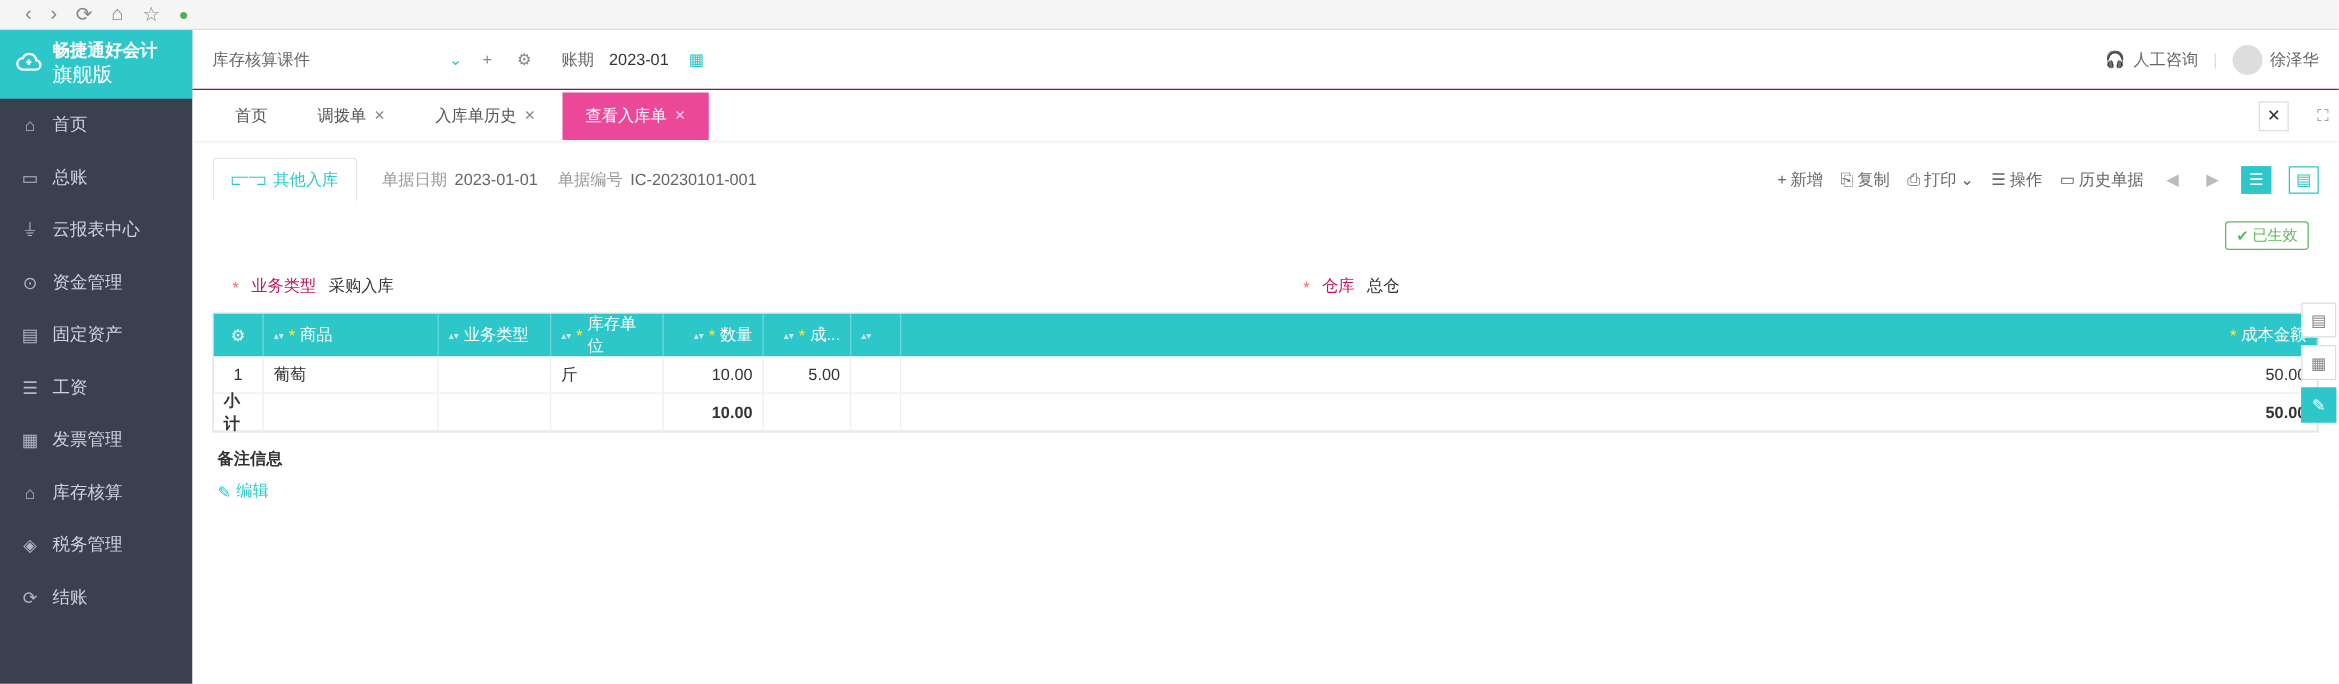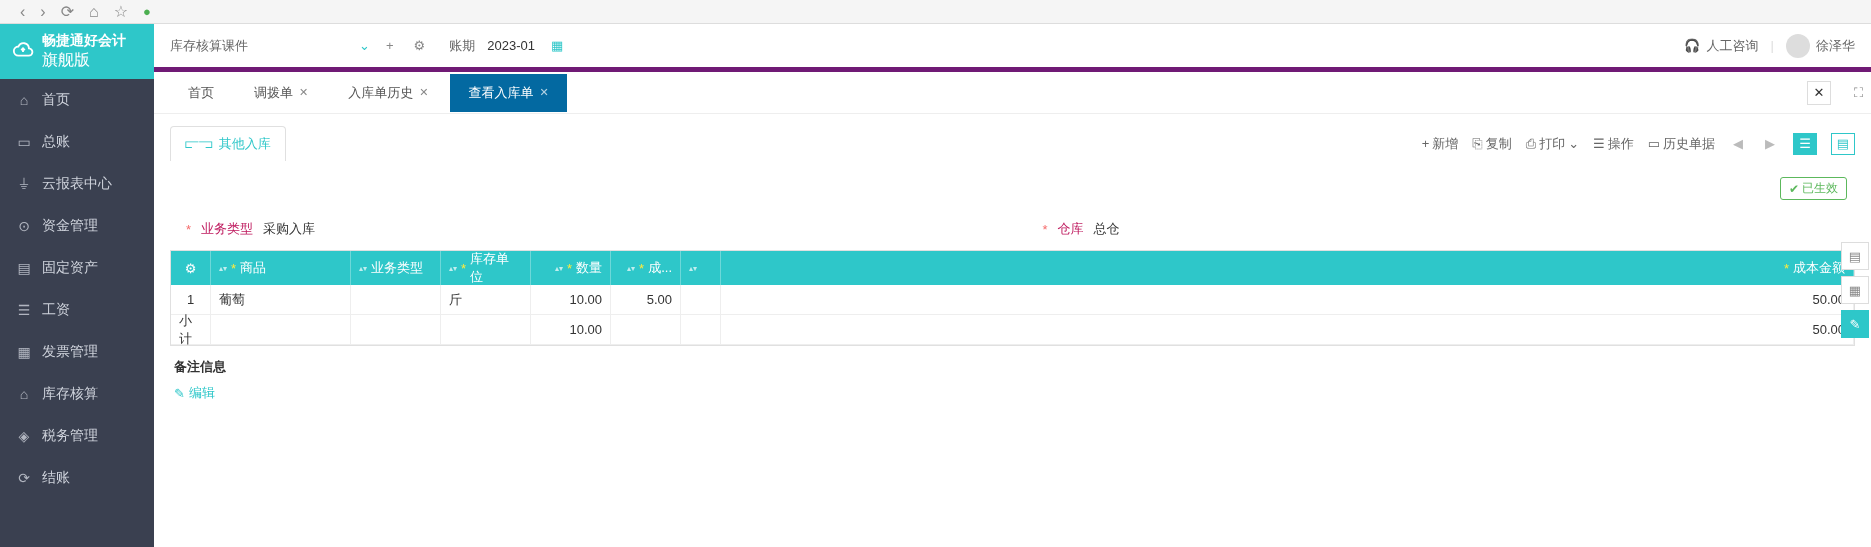--- a/index.html
+++ b/index.html
@@ -14,32 +14,32 @@
     .sidebar { position: absolute; left: 0; top: 24px; width: 154px; bottom: 0; background: #3a4050; color: #cfd3dc; }
     .sidebar-header { background: #2ec7c9; color: #fff; padding: 8px 12px; display: flex; align-items: center; gap: 8px; }
     .sidebar-header .logo-text { font-size: 14px; font-weight: bold; }
     .sidebar-header .sub { font-size: 16px; display: block; }
     .sidebar-item { display: flex; align-items: center; gap: 10px; padding: 12px 16px; cursor: pointer; font-size: 14px; }
     .sidebar-item .icon { width: 16px; text-align: center; opacity: 0.8; }
     
     .main { position: absolute; left: 154px; top: 24px; right: 0; bottom: 0; background: #fff; }
     .main-vscroll { position: absolute; right: 0; top: 24px; bottom: 0; width: 8px; background: #f0f0f0; }
     
-    .toolbar { height: 48px; display: flex; align-items: center; padding: 0 16px; gap: 12px; border-bottom: 5px solid #701a75; }
+    .toolbar { height: 48px; display: flex; align-items: center; padding: 0 16px; gap: 12px; border-bottom: 1px solid #701a75; }
     .dropdown-select { display: flex; align-items: center; gap: 8px; min-width: 200px; color: #666; }
     .toolbar .icon-btn { color: #888; cursor: pointer; padding: 4px; }
     .period-label { color: #666; margin-left: 8px; }
     .period-value { color: #333; }
     .toolbar-right { margin-left: auto; display: flex; align-items: center; gap: 12px; }
     .user-info { display: flex; align-items: center; gap: 6px; color: #666; }
     .avatar { width: 24px; height: 24px; border-radius: 50%; background: #ddd; display: inline-block; }
     
     .tabs { height: 42px; display: flex; align-items: center; padding: 0 16px; gap: 4px; border-bottom: 1px solid #eee; position: relative; }
     .tab { padding: 10px 18px; cursor: pointer; color: #555; display: flex; align-items: center; gap: 6px; }
-    .tab.active { background: #0369a1; color: #fff; }
+    .tab.active { background: #ec4899; color: #fff; }
     .tab .close { font-size: 11px; opacity: 0.7; }
     .tabs-close-all { position: absolute; right: 40px; width: 24px; height: 24px; border: 1px solid #ddd; display: flex; align-items: center; justify-content: center; cursor: pointer; }
     .tabs-expand { position: absolute; right: 8px; color: #888; cursor: pointer; }
     
     .content { padding: 0 16px 16px; position: relative; }
     
     .doc-header { display: flex; align-items: center; padding: 12px 0; gap: 20px; }
     .doc-type-tab { background: #fff; border: 1px solid #e0e0e0; border-bottom: none; padding: 8px 14px; display: flex; align-items: center; gap: 6px; color: #2ec7c9; border-radius: 4px 4px 0 0; }
     .doc-meta { color: #666; display: flex; gap: 16px; align-items: center; }
     .doc-meta .label { color: #999; margin-right: 6px; }
@@ -58,21 +58,21 @@
     .form-field .req { color: #f56c6c; }
     .form-field .label { color: #be185d; }
     .form-field .value { color: #333; }
     
     .table { border: 1px solid #e0e0e0; }
     .thead { background: #2ec7c9; color: #fff; display: flex; height: 34px; align-items: center; }
     .th { padding: 0 8px; border-right: 1px solid rgba(255,255,255,0.3); display: flex; align-items: center; gap: 4px; height: 100%; }
     .th .sort { display: inline-flex; flex-direction: column; line-height: 5px; font-size: 8px; opacity: 0.7; }
     .th .req { color: #ffeb3b; }
     .tr { display: flex; border-bottom: 1px solid #eee; height: 30px; align-items: center; }
-    .tr.subtotal { font-weight: normal; }
+    .tr.subtotal { font-weight: bold; }
     .td { padding: 0 8px; border-right: 1px solid #eee; height: 100%; display: flex; align-items: center; }
     .col-gear { width: 40px; justify-content: center; }
     .col-product { width: 140px; }
     .col-spec { width: 90px; }
     .col-unit { width: 90px; }
     .col-qty { width: 80px; justify-content: flex-end; }
     .col-cost { width: 70px; justify-content: flex-end; }
     .col-blank { width: 40px; }
     .col-amount { flex: 1; justify-content: flex-end; }
     
@@ -203,20 +203,24 @@
     <span class="tabs-expand">⛶</span>
   </div>
 
   <div class="content">
 
     <div class="doc-header">
       <div class="doc-type-tab">
         <span>⫍⫎</span>
         <span>其他入库</span>
       </div>
+      <div class="doc-meta">
+        <span><span class="label">单据日期</span><span>2023-01-01</span></span>
+        <span><span class="label">单据编号</span><span>IC-20230101-001</span></span>
+      </div>
       <div class="doc-actions">
         <span class="action">+ <span>新增</span></span>
         <span class="action">⎘ <span>复制</span></span>
         <span class="action">⎙ <span>打印</span> <span>⌄</span></span>
         <span class="action">☰ <span>操作</span></span>
         <span class="action">▭ <span>历史单据</span></span>
         <span class="nav-arrow">◀</span>
         <span class="nav-arrow">▶</span>
         <span class="view-toggle active">☰</span>
           <span class="view-toggle inactive">▤</span>

